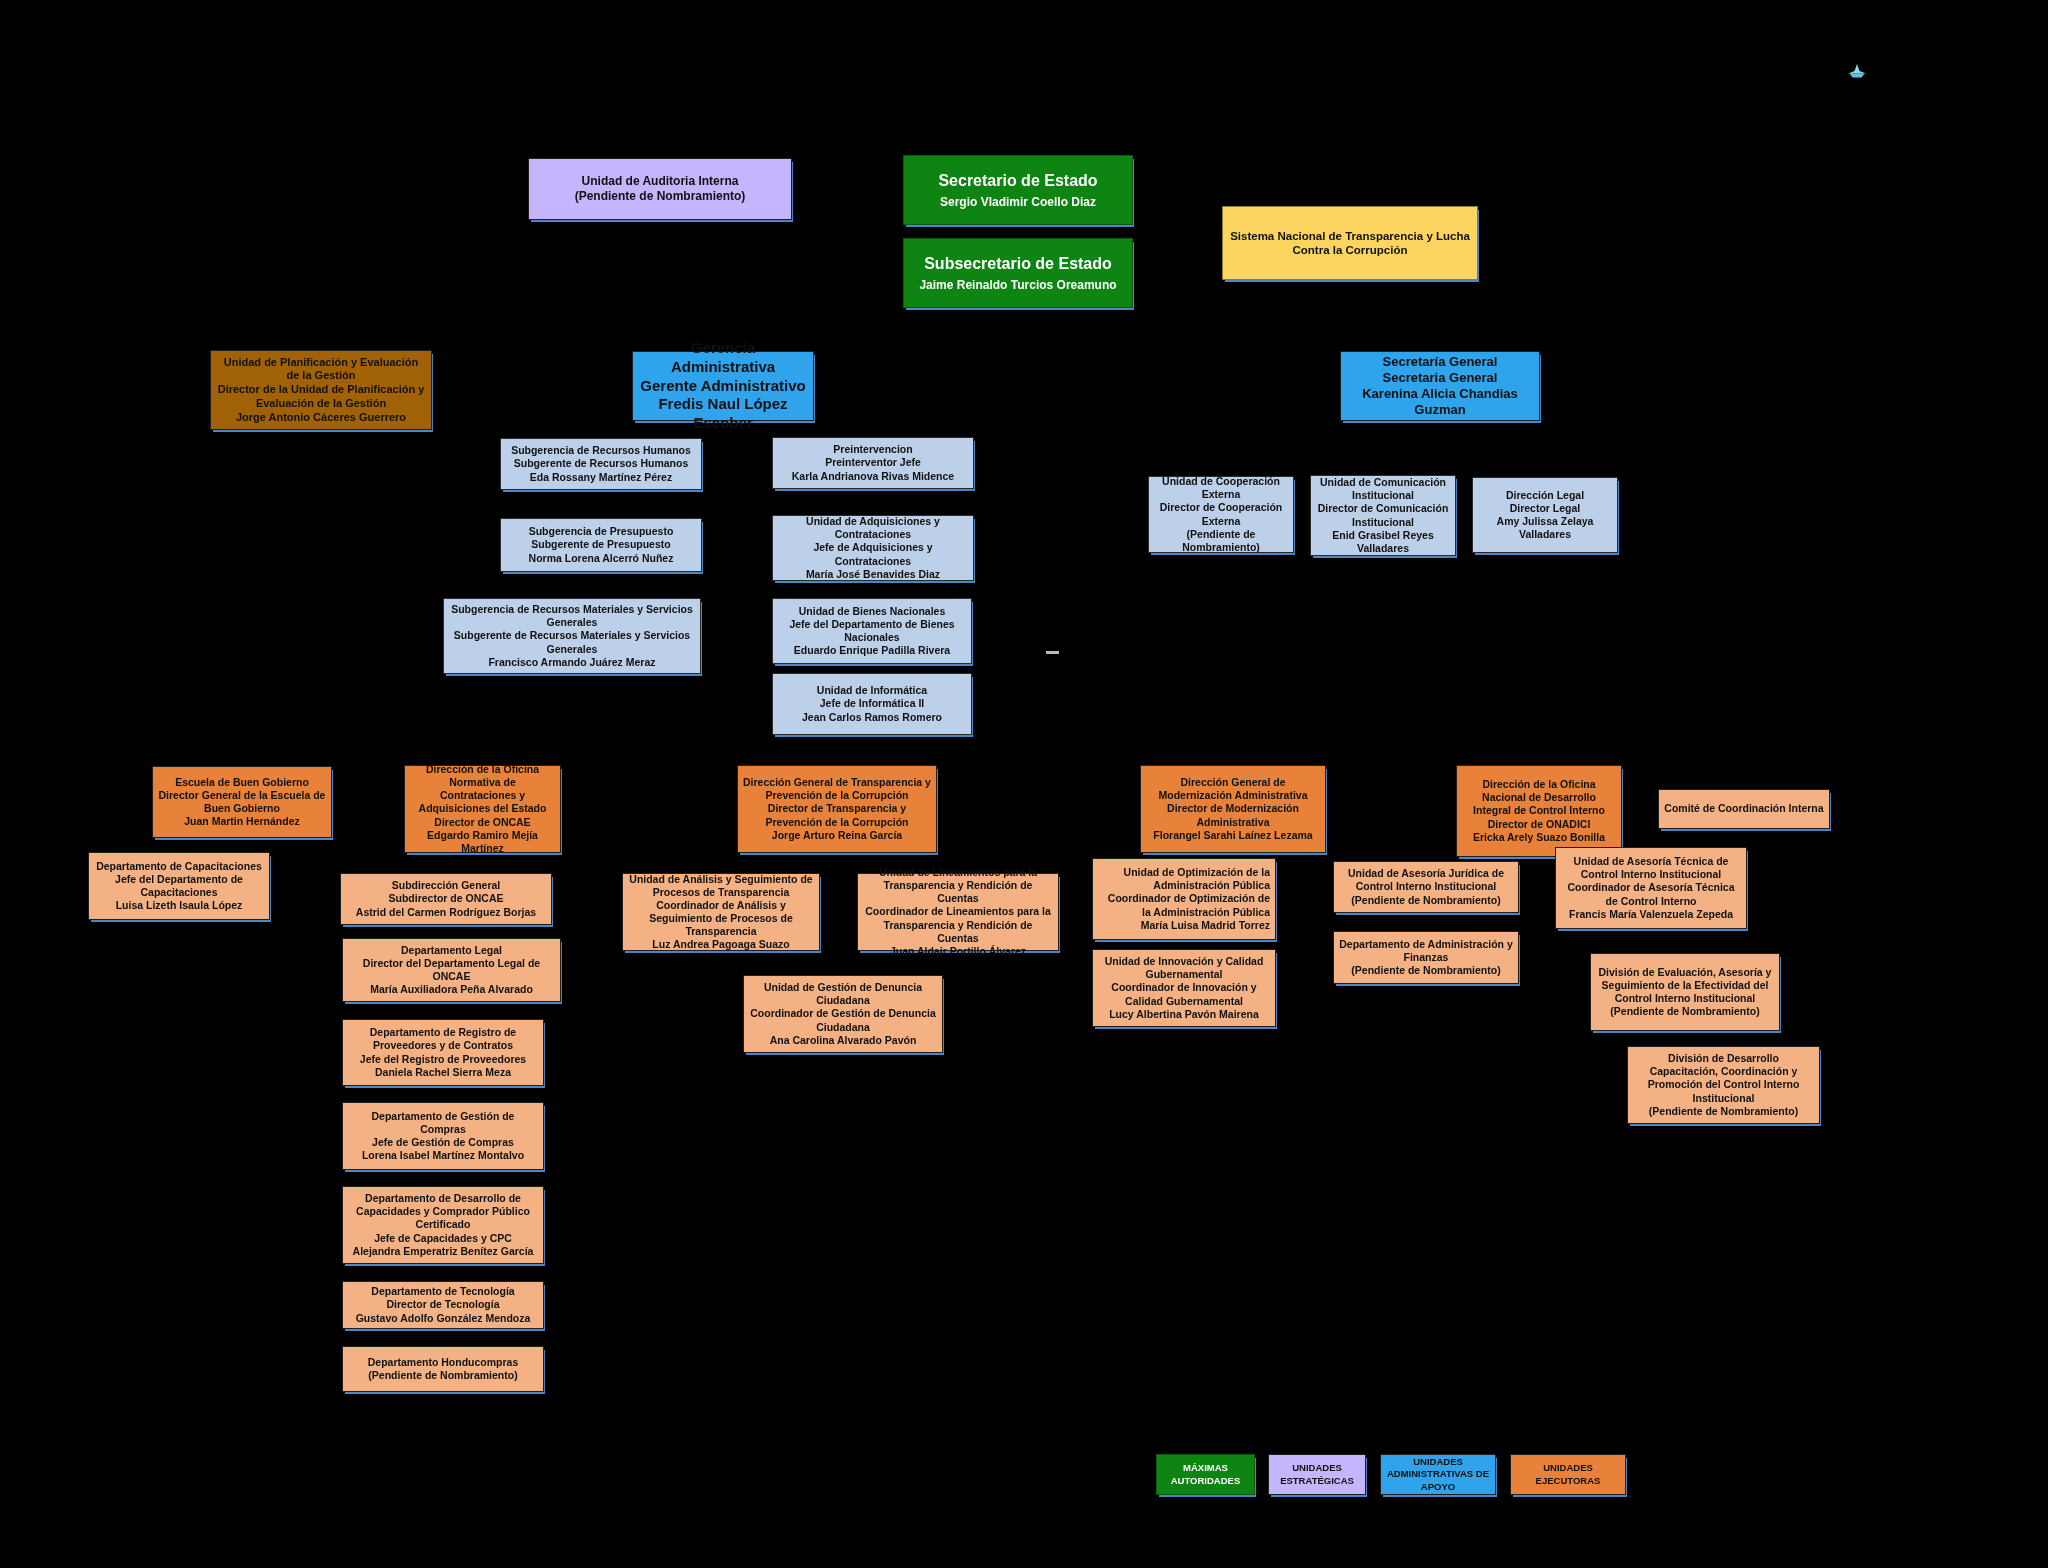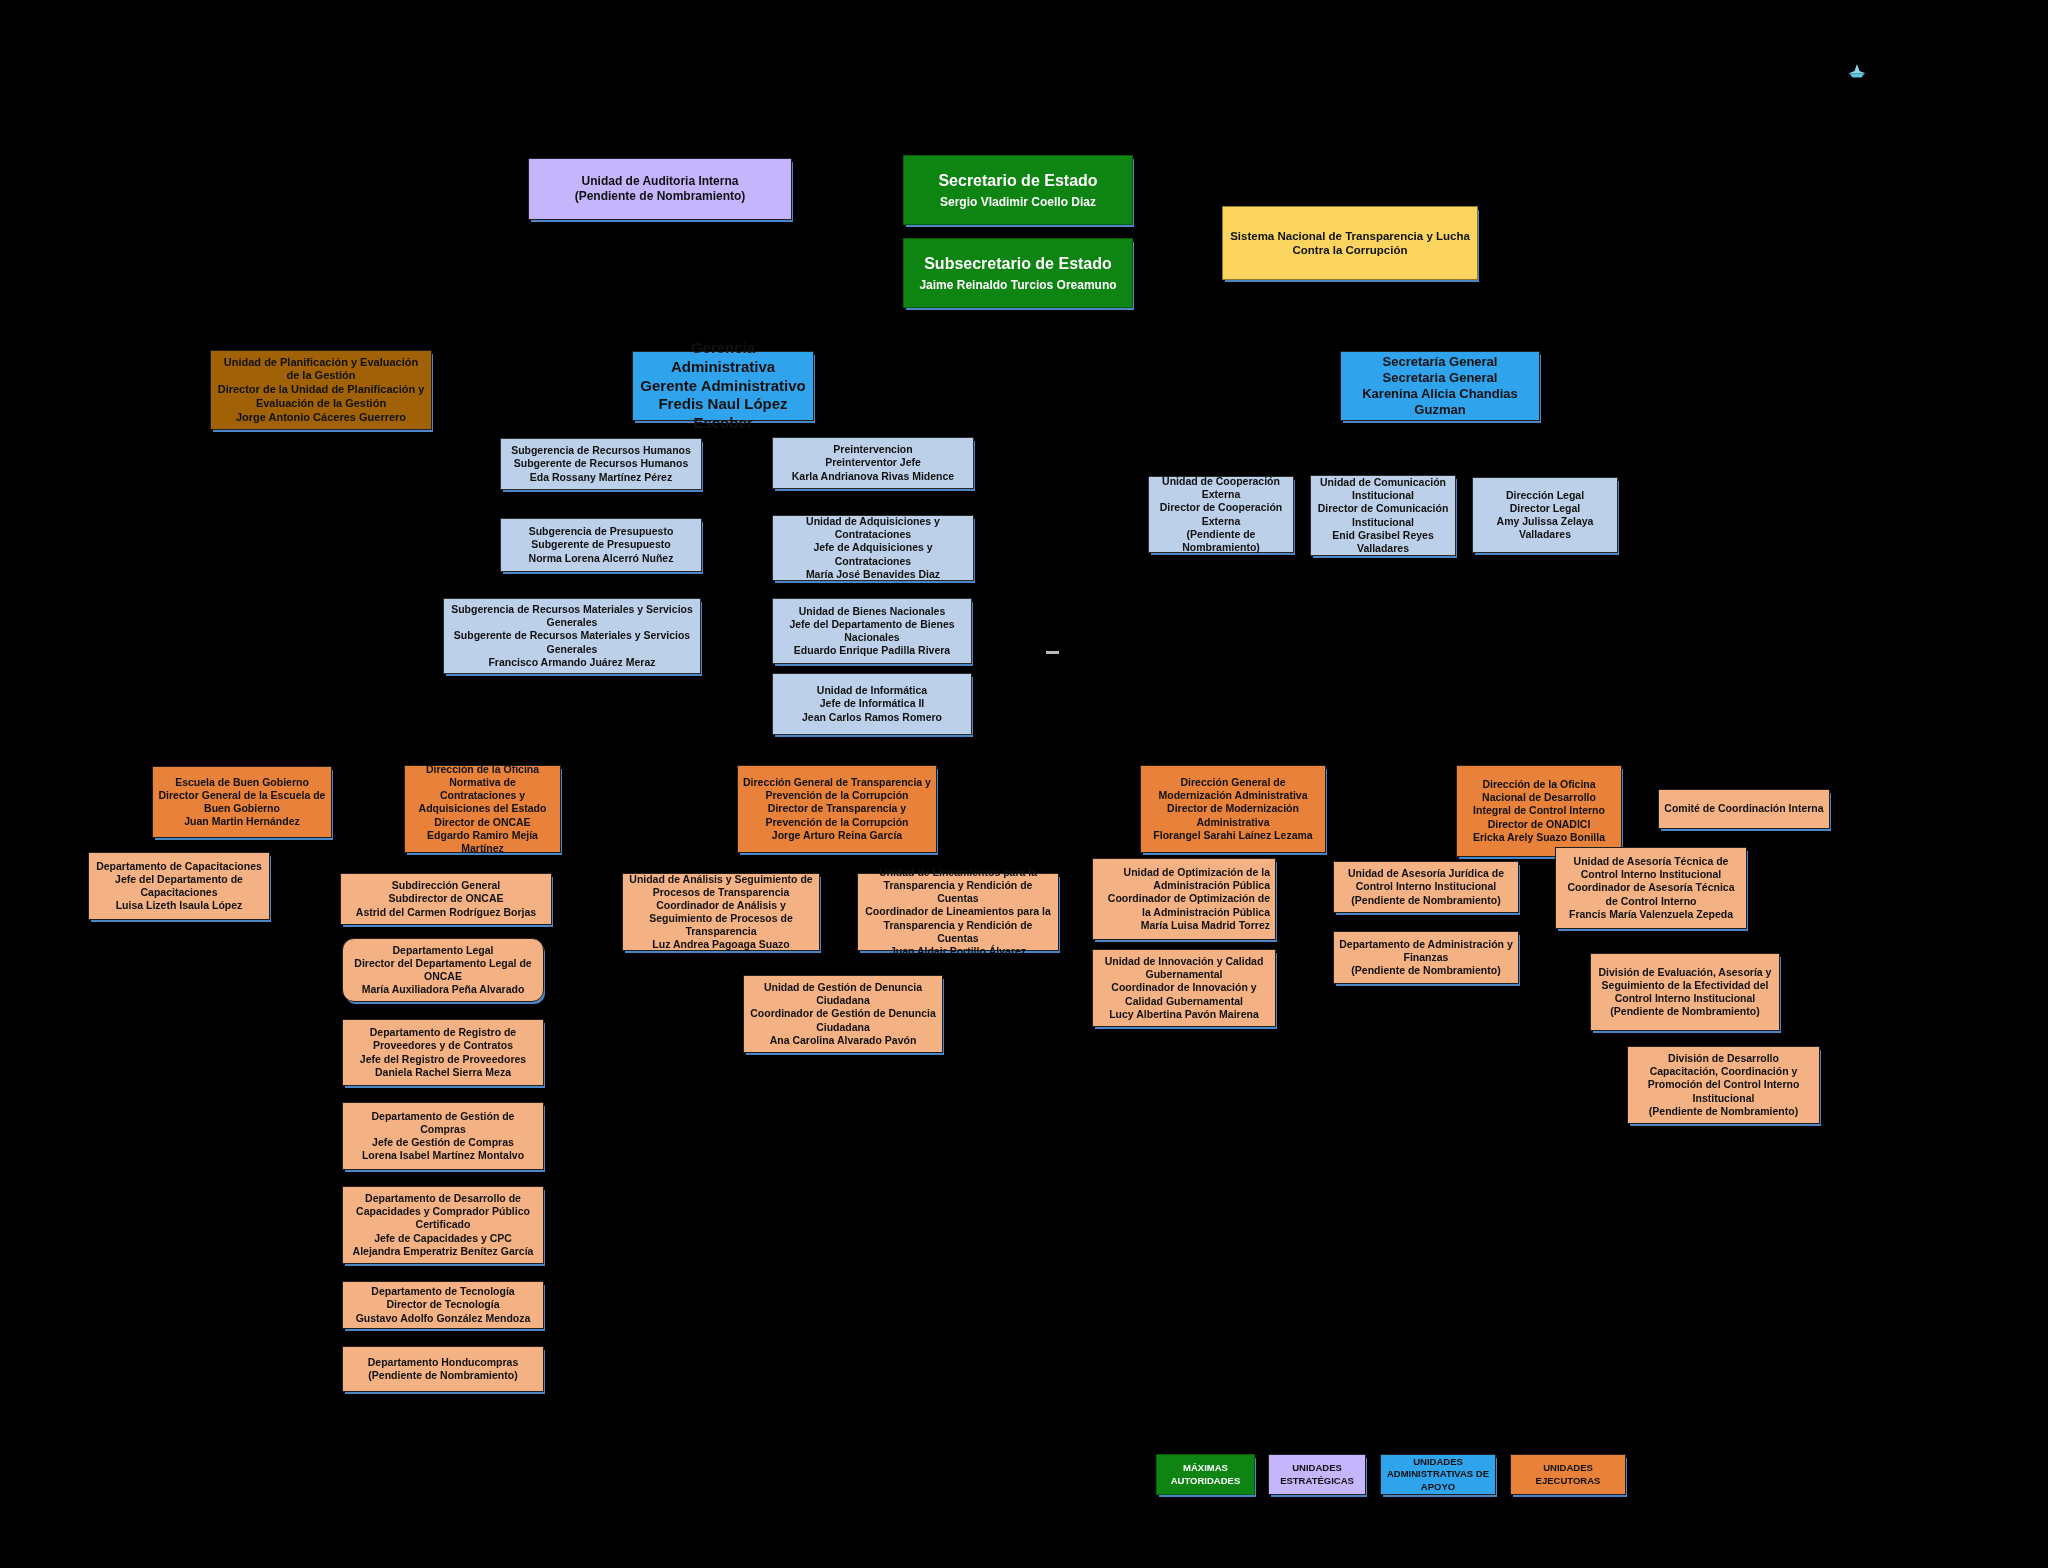--- a/index.html
+++ b/index.html
@@ -146,21 +146,21 @@
     <div class="box light-orange" style="left: 88px; top: 852px; width: 182px; height: 68px;">
       <div class="line">Departamento de  Capacitaciones</div>
       <div class="line">Jefe del Departamento de Capacitaciones</div>
       <div class="line">Luisa Lizeth Isaula López</div>
     </div>
     <div class="box light-orange" style="left: 340px; top: 873px; width: 212px; height: 52px;">
       <div class="line">Subdirección General</div>
       <div class="line">Subdirector de ONCAE</div>
       <div class="line">Astrid del Carmen Rodríguez Borjas</div>
     </div>
-    <div class="box light-orange" style="left: 342px; top: 938px; width: 202px; height: 64px; border-radius: 12px;">
+    <div class="box light-orange" style="left: 342px; top: 938px; width: 219px; height: 64px;">
       <div class="line">Departamento Legal</div>
       <div class="line">Director del Departamento Legal de ONCAE</div>
       <div class="line">María Auxiliadora Peña Alvarado</div>
     </div>
     <div class="box light-orange" style="left: 342px; top: 1019px; width: 202px; height: 67px;">
       <div class="line">Departamento de Registro de Proveedores y de Contratos</div>
       <div class="line">Jefe del Registro de Proveedores</div>
       <div class="line">Daniela Rachel Sierra Meza</div>
     </div>
     <div class="box light-orange" style="left: 342px; top: 1102px; width: 202px; height: 68px;">

